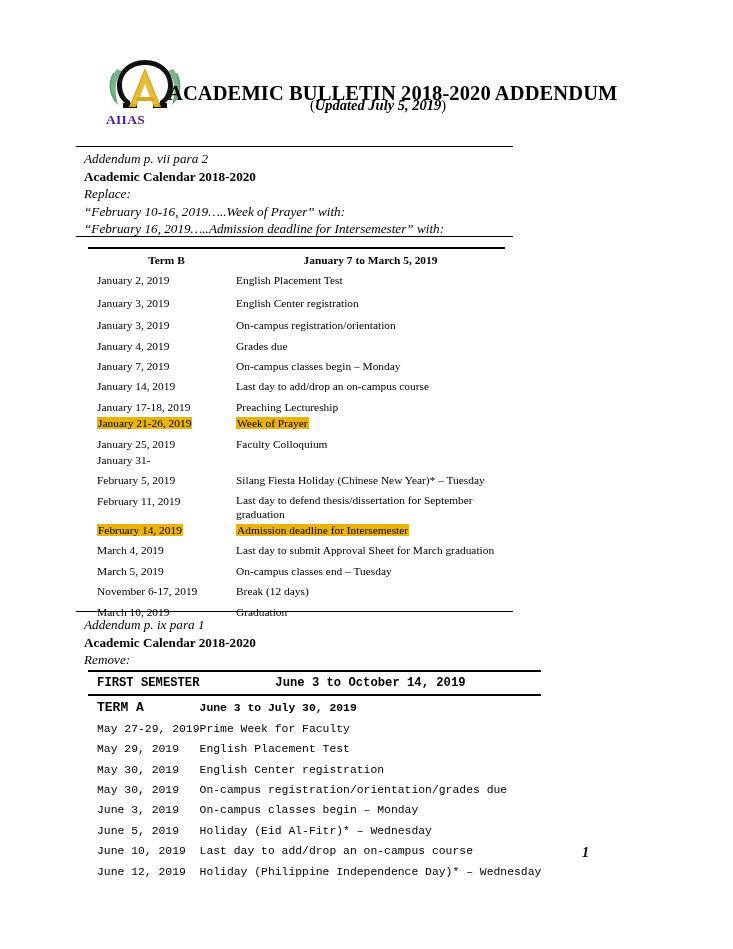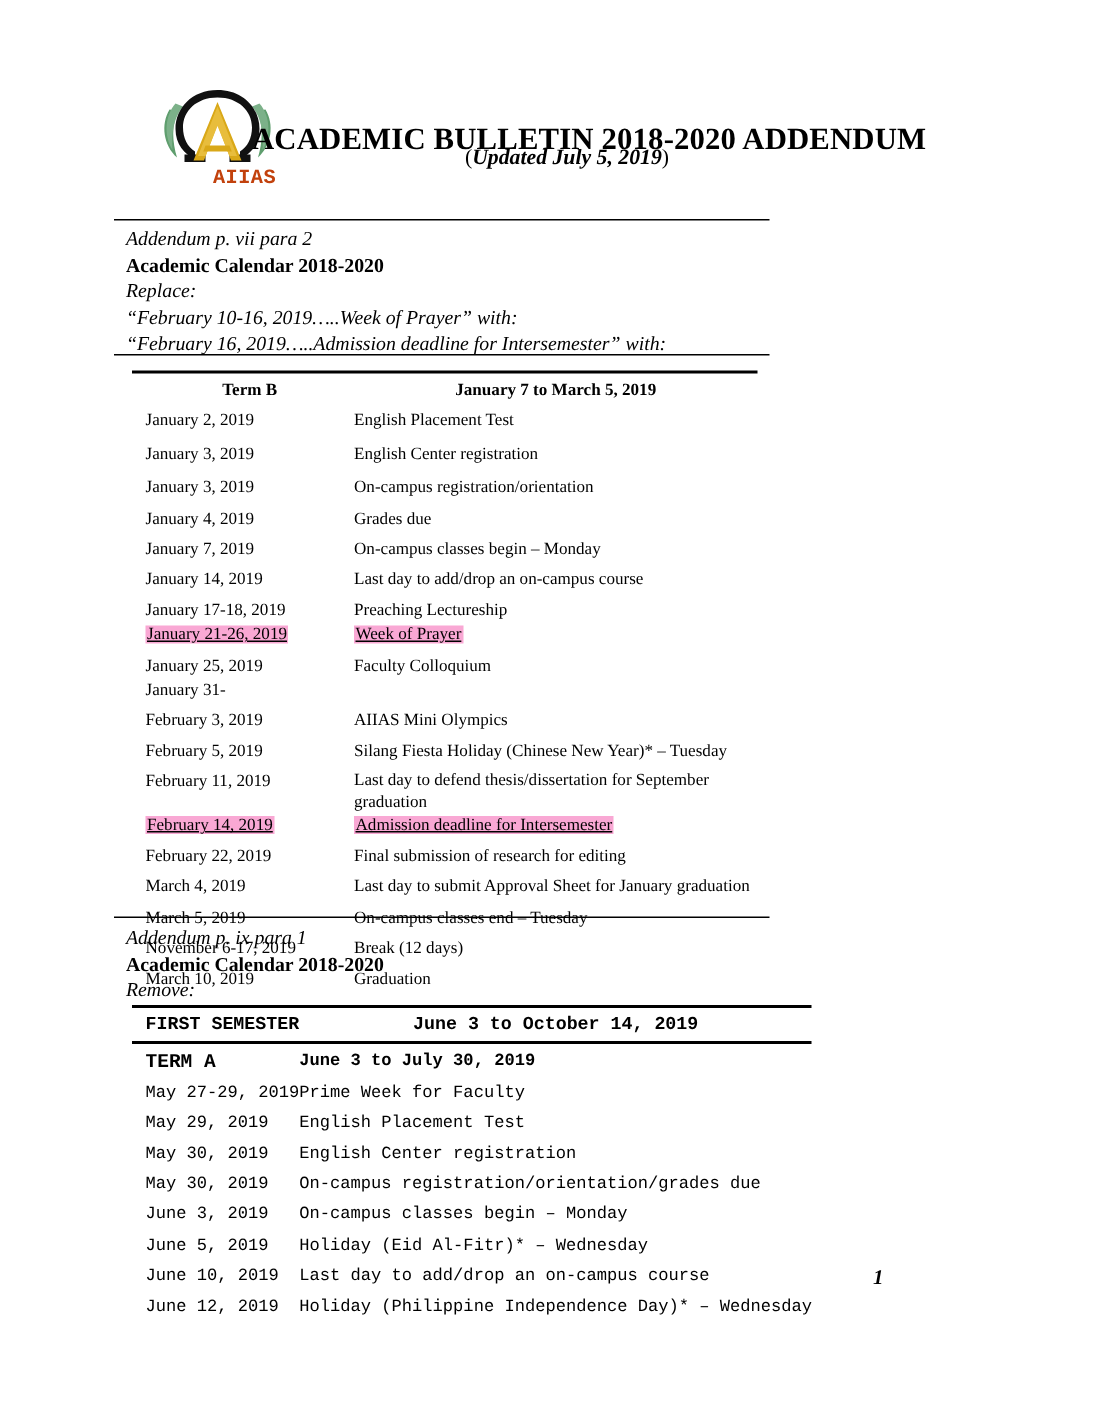--- a/index.html
+++ b/index.html
@@ -37,26 +37,26 @@
     top: 5px;
     width: 78px;
     height: 76px;
   }
   .logo svg { display: block; }
   .logo-word {
     position: absolute;
     left: 0;
     top: 55px;
     width: 78px;
-    text-align: right;
-    font-family: Liberation Mono, monospace;
+    text-align: left;
+    font-family: Liberation Serif, serif;
     font-weight: bold;
     font-size: 13.5px;
     letter-spacing: 0.3px;
-    color: #c2410c;
+    color: #4c1d95;
   }
   .title-main {
     position: absolute;
     left: 168px;
     top: 30px;
     font-size: 20.5px;
     font-weight: bold;
     letter-spacing: 0.1px;
     white-space: nowrap;
   }
@@ -120,23 +120,22 @@
     text-align: center;
   }
   tr.rule-bot td {
     border-bottom: 2.2px solid #000;
     padding-bottom: 3px;
   }
   tr.pad-sm td { padding-top: 4px; }
   tr.pad-md td { padding-top: 6px; }
 
   .hl {
-    background: #f9a8d4;
+    background: #eab308;
     padding: 0 1px;
-    text-decoration: underline;
   }
 
   .pageno {
     position: absolute;
     right: 144px;
     top: 845px;
     font-size: 14px;
     font-style: italic;
     font-weight: bold;
   }
@@ -228,42 +227,34 @@
       </tr>
       <tr class="pad-sm">
         <td class="c1">January 25, 2019</td>
         <td class="c2">Faculty Colloquium</td>
       </tr>
       <tr>
         <td class="c1">January 31-</td>
         <td class="c2"></td>
       </tr>
       <tr class="pad-sm">
-        <td class="c1">February 3, 2019</td>
-        <td class="c2">AIIAS Mini Olympics</td>
-      </tr>
-      <tr class="pad-sm">
         <td class="c1">February 5, 2019</td>
         <td class="c2">Silang Fiesta Holiday (Chinese New Year)* – Tuesday</td>
       </tr>
       <tr class="pad-sm">
         <td class="c1">February 11, 2019</td>
         <td class="c2 wrap" style="width:230px;">Last day to defend thesis/dissertation for September graduation</td>
       </tr>
       <tr>
         <td class="c1"><span class="hl">February 14, 2019</span></td>
         <td class="c2"><span class="hl">Admission deadline for Intersemester</span></td>
       </tr>
       <tr class="pad-sm">
-        <td class="c1">February 22, 2019</td>
-        <td class="c2">Final submission of research for editing</td>
-      </tr>
-      <tr class="pad-sm">
         <td class="c1">March 4, 2019</td>
-        <td class="c2">Last day to submit Approval Sheet for January graduation</td>
+        <td class="c2">Last day to submit Approval Sheet for March graduation</td>
       </tr>
       <tr class="pad-sm">
         <td class="c1">March 5, 2019</td>
         <td class="c2">On-campus classes end – Tuesday</td>
       </tr>
       <tr class="pad-sm">
         <td class="c1">November 6-17, 2019</td>
         <td class="c2">Break (12 days)</td>
       </tr>
       <tr class="pad-sm">

